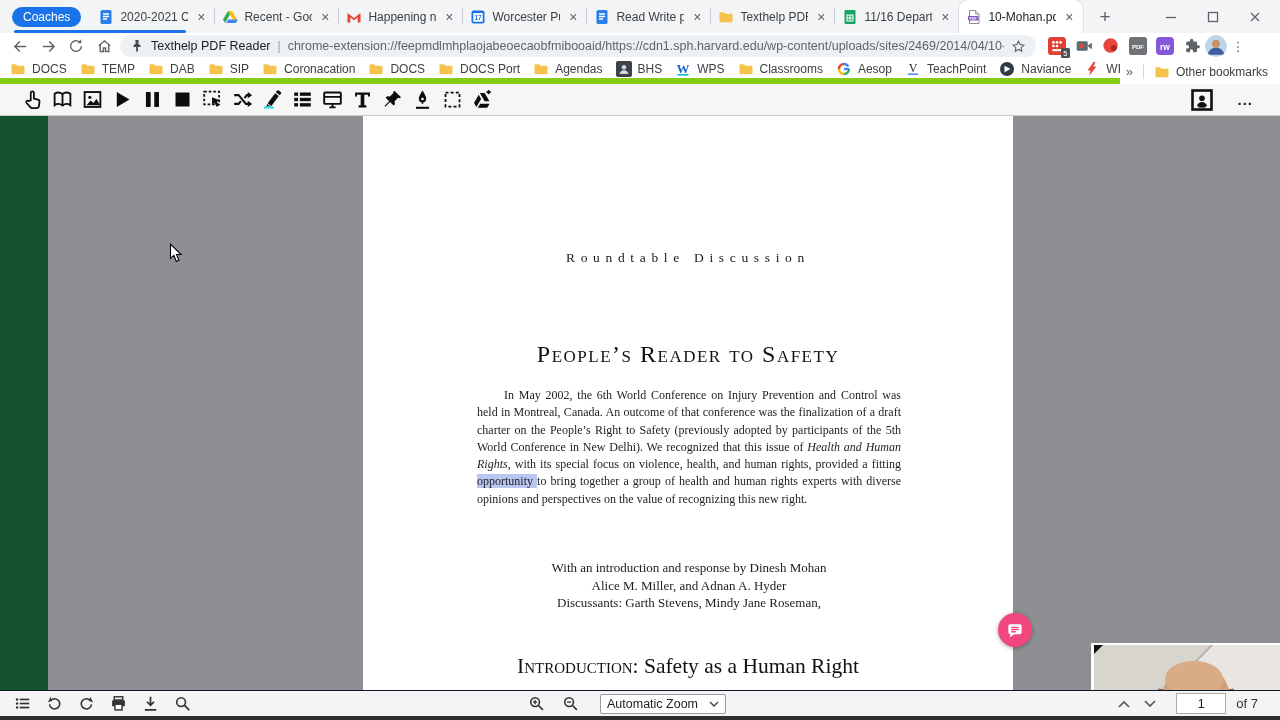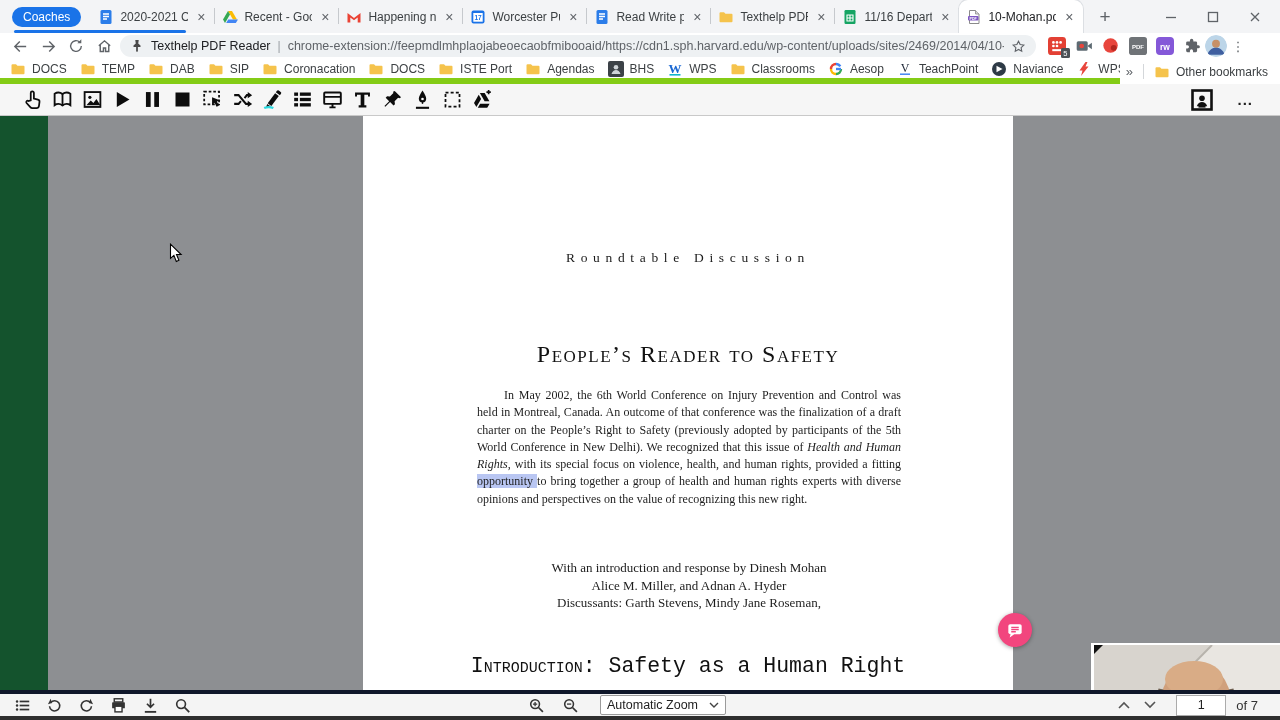--- a/index.html
+++ b/index.html
@@ -55,21 +55,21 @@
   
   .viewer{top:116px;left:0;width:1280px;height:574px;background:#8d8f92;overflow:hidden;margin-left:48px;}
   .page{position:absolute;left:315px;top:0;width:650px;height:574px;background:#fff;
         font-family:"Liberation Serif",serif;color:#1d1d1d;}
   .kicker{position:absolute;top:134px;left:0;width:100%;text-align:center;font-size:13.5px;letter-spacing:0.42em;color:#1a1a1a;}
   .doc-title{position:absolute;top:225px;left:0;width:100%;text-align:center;font-size:24px;font-variant:small-caps;letter-spacing:1.5px;color:#111;}
   .doc-para{position:absolute;top:271px;left:114px;width:424px;font-size:12px;line-height:17.3px;text-align:justify;text-indent:27px;}
   .doc-para .it{font-style:italic;}
   .doc-para .hl{background:var(--sel);}
   .credits{position:absolute;top:443px;left:114px;width:424px;text-align:center;font-size:13px;line-height:17.6px;}
-  .doc-h2{position:absolute;top:538px;left:0;width:100%;text-align:center;font-size:21.5px;color:#111;font-family:Liberation Mono, monospace;}
+  .doc-h2{position:absolute;top:538px;left:0;width:100%;text-align:center;font-size:21.5px;color:#111;}
   .doc-h2 .sc{font-variant:small-caps;}
 
   
   .vscroll{position:absolute;right:0;top:0;width:16px;height:574px;background:#f1f1f1;}
   .vthumb{position:absolute;left:2px;top:14px;width:12px;height:56px;background:#c4c6c8;border-radius:1px;}
   .varrow{position:absolute;left:4px;width:0;height:0;border-left:4px solid transparent;border-right:4px solid transparent;}
   .varrow.up{top:5px;border-bottom:6px solid #555;}
   .varrow.down{bottom:5px;border-top:6px solid #555;}
 
   
@@ -79,21 +79,21 @@
   
   .cursor{position:absolute;left:121px;top:127px;}
 
   
   .webcam{position:absolute;left:1043px;top:527px;width:221px;height:163px;background:#e6e3de;
     border-left:3px solid #fff;border-top:2px solid #fff;box-sizing:border-box;}
   .webcam svg{display:block;}
   .webcam-corner{position:absolute;left:0;top:0;width:0;height:0;border-top:9px solid #111;border-right:9px solid transparent;}
 
   
-  .footer{top:690px;left:0;width:1280px;height:26px;background:#f4f4f4;border-top:4px solid #0f172a;display:flex;align-items:center;box-sizing:border-box;}
+  .footer{top:690px;left:0;width:1280px;height:26px;background:#f4f4f4;border-top:1px solid #0f172a;display:flex;align-items:center;box-sizing:border-box;}
   .ftic{width:32px;height:24px;display:flex;align-items:center;justify-content:center;color:#333;}
   .ftic svg{width:17px;height:17px;}
   .ft-left{display:flex;align-items:center;padding-left:6px;}
   .ft-center{position:absolute;left:520px;display:flex;align-items:center;gap:2px;}
   .zoom-select{width:126px;height:20px;background:#fff;border:1px solid #9b9b9b;border-radius:2px;display:flex;align-items:center;padding:0 6px;box-sizing:border-box;font-size:12.5px;color:#222;}
   .zoom-select .zs-label{flex:1;}
   .ft-right{position:absolute;right:22px;display:flex;align-items:center;gap:10px;}
   .page-input{width:44px;height:17px;border:1px solid #ababab;background:#fff;font-size:12.5px;text-align:center;color:#222;font-family:"Liberation Sans",sans-serif;}
   .page-count{font-size:13px;color:#333;}
   .chev{width:16px;height:16px;display:flex;align-items:center;justify-content:center;color:#444;}
@@ -352,21 +352,21 @@
           </svg>
         </span>
         <span class="bm-label">DOCS</span>
       </span>
       <span class="bm">
         <span class="bmic">
           <svg viewBox="0 0 16 16" width="16" height="16">
             <path d="M1.5 4.2a1 1 0 0 1 1-1H6l1.5 1.6h6a1 1 0 0 1 1 1v6.4a1 1 0 0 1-1 1h-11a1 1 0 0 1-1-1z" fill="#f5c34c"></path>
           </svg>
         </span>
-        <span class="bm-label">ISTE Port</span>
+        <span class="bm-label">DOCS Port</span>
       </span>
       <span class="bm">
         <span class="bmic">
           <svg viewBox="0 0 16 16" width="16" height="16">
             <path d="M1.5 4.2a1 1 0 0 1 1-1H6l1.5 1.6h6a1 1 0 0 1 1 1v6.4a1 1 0 0 1-1 1h-11a1 1 0 0 1-1-1z" fill="#f5c34c"></path>
           </svg>
         </span>
         <span class="bm-label">Agendas</span>
       </span>
       <span class="bm">

